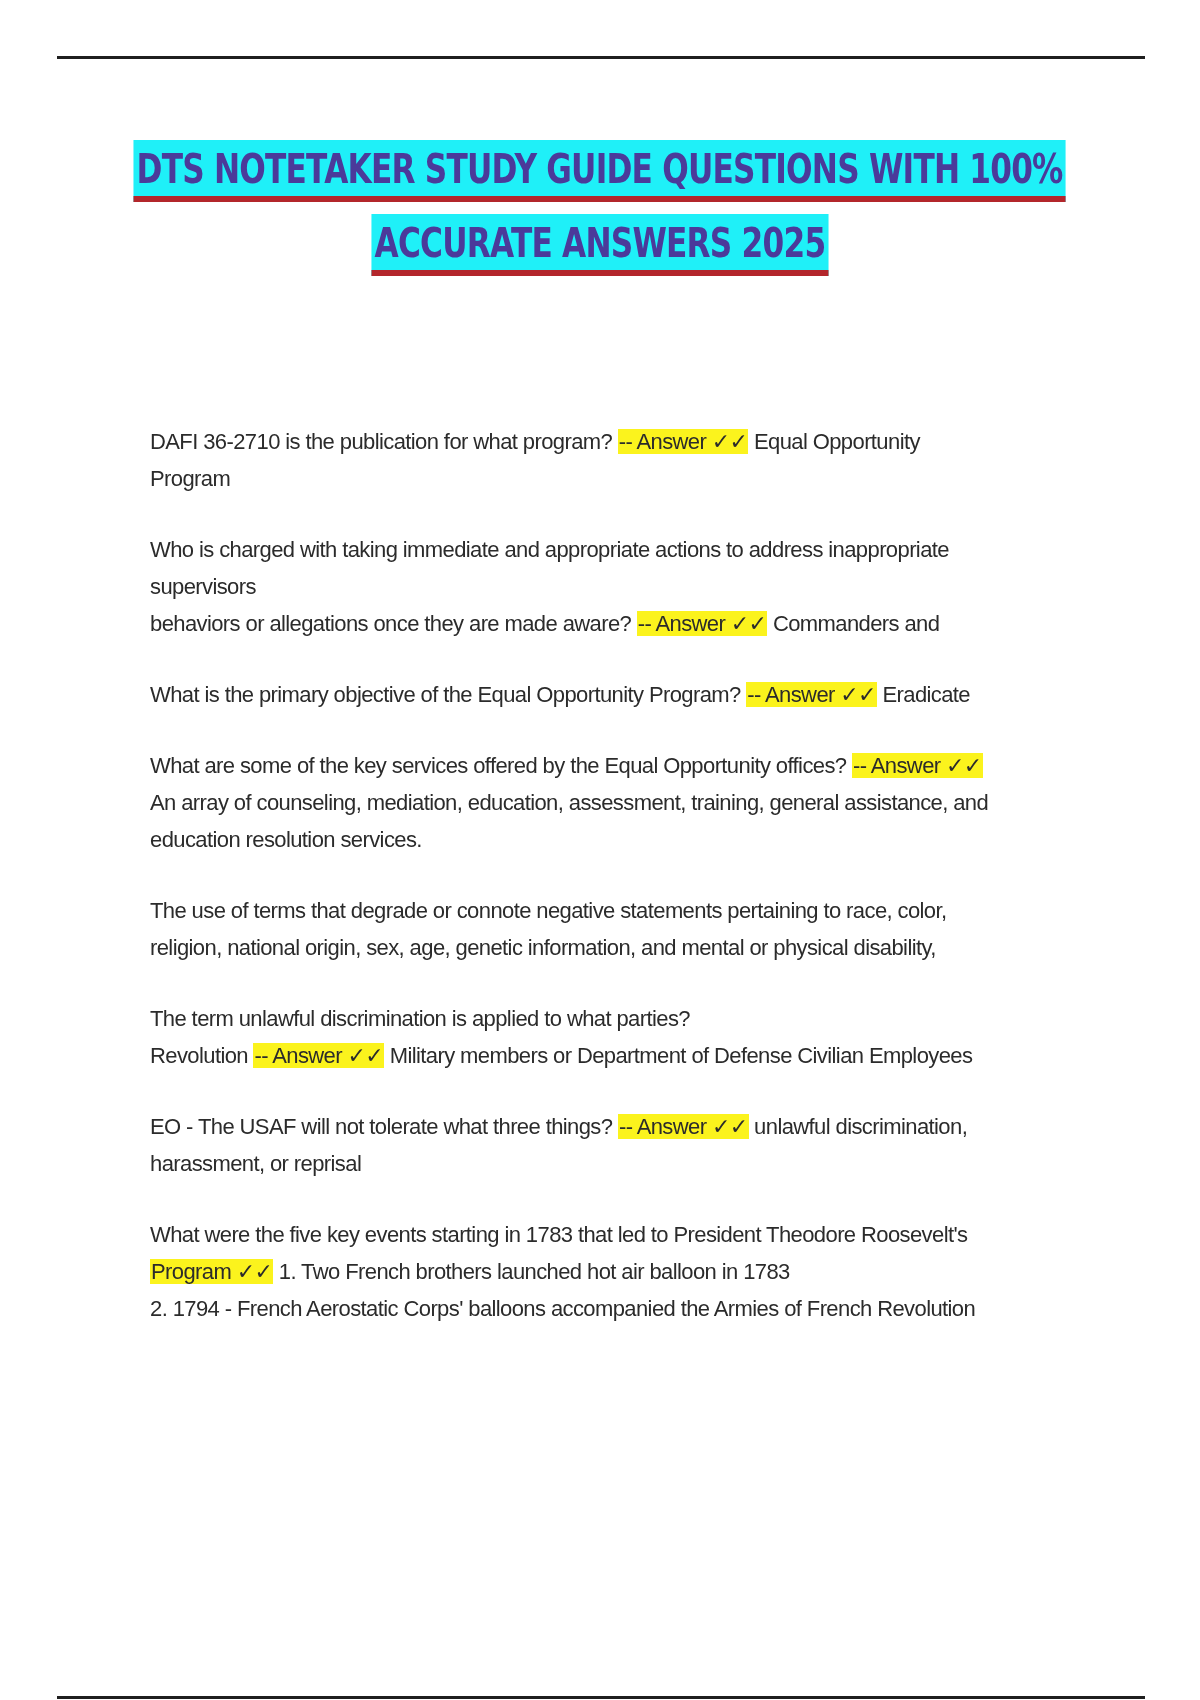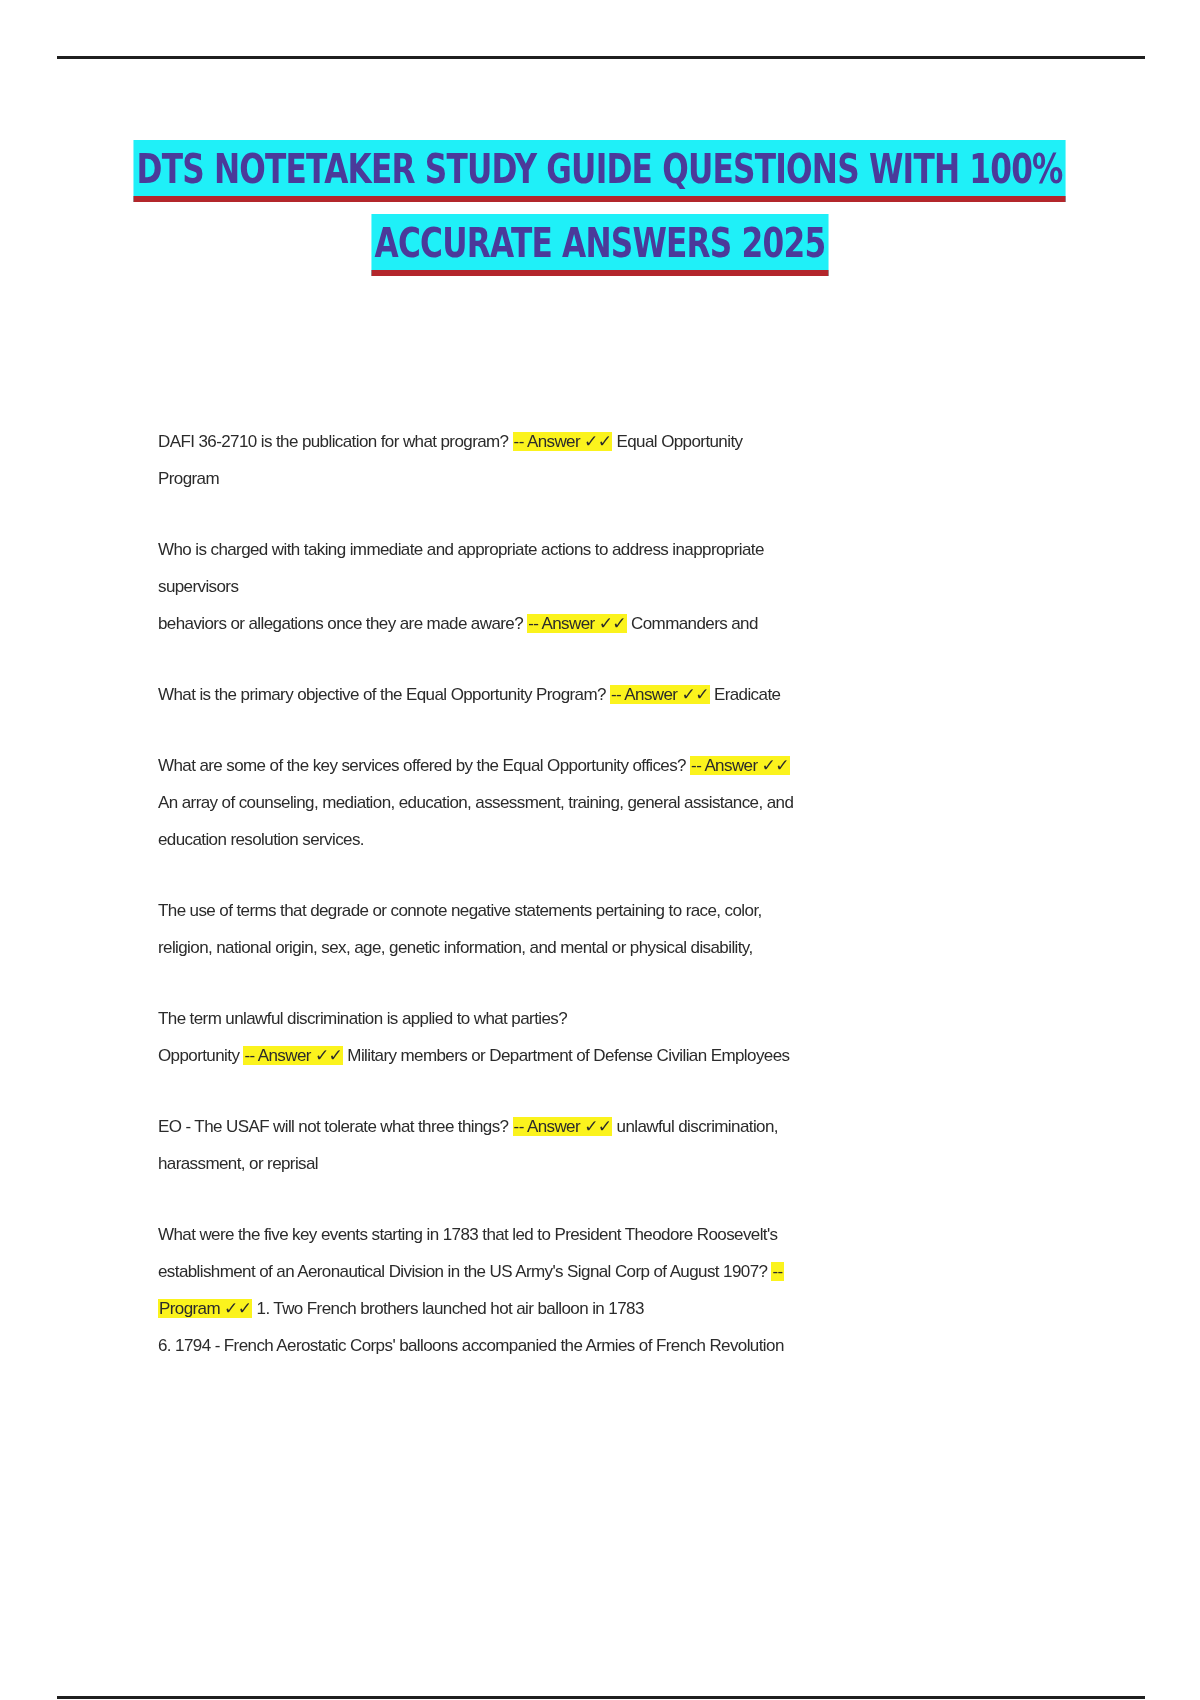--- a/index.html
+++ b/index.html
@@ -23,25 +23,25 @@
     border-bottom: 6px solid #b3262b;
     margin-bottom: 14px;
   }
   .title-line.l1 { transform-origin: center; }
   .title-line.l2 { transform-origin: center; }
   .title-row { height: 74px; text-align: center; }
 
   .content { position: absolute; top: 423px; left: 146px; width: 940px; }
   .qa {
     font-family: "Liberation Sans", sans-serif;
-    font-size: 17px;
+    font-size: 22px;
     line-height: 37px;
     color: #2b2b2b;
     letter-spacing: -0.6px;
-    margin: 0 0 34px 12px;
+    margin: 0 0 34px 4px;
   }
   .qa .ln { display: block; white-space: nowrap; }
   .hl { background: #fbf31d; color: #2b2b2b; padding: 0 1px; }
 </style>
 </head>
 <body>
 
 <div class="rule top"></div>
 
 <div class="title-wrap">
@@ -72,29 +72,28 @@
     <span class="ln"><span>education resolution services.</span></span>
   </div>
 
   <div class="qa">
     <span class="ln"><span>The use of terms that degrade or connote negative statements pertaining to race, color,</span></span>
     <span class="ln"><span>religion, national origin, sex, age, genetic information, and mental or physical disability,</span></span>
   </div>
 
   <div class="qa">
     <span class="ln"><span>The term unlawful discrimination is applied to what parties?</span></span>
-    <span class="ln"><span>Opportunity </span><span class="hl">-- Answer ✓✓</span><span> Military members or Department of Defense Civilian Employees</span></span>
+    <span class="ln"><span>Revolution </span><span class="hl">-- Answer ✓✓</span><span> Military members or Department of Defense Civilian Employees</span></span>
   </div>
 
   <div class="qa">
     <span class="ln"><span>EO - The USAF will not tolerate what three things? </span><span class="hl">-- Answer ✓✓</span><span> unlawful discrimination,</span></span>
     <span class="ln"><span>harassment, or reprisal</span></span>
   </div>
 
   <div class="qa">
     <span class="ln"><span>What were the five key events starting in 1783 that led to President Theodore Roosevelt's</span></span>
-    <span class="ln"><span>establishment of an Aeronautical Division in the US Army's Signal Corp of August 1907? </span><span class="hl">--</span></span>
     <span class="ln"><span class="hl">Program ✓✓</span><span> 1. Two French brothers launched hot air balloon in 1783</span></span>
-    <span class="ln"><span>6. 1794 - French Aerostatic Corps' balloons accompanied the Armies of French Revolution</span></span>
+    <span class="ln"><span>2. 1794 - French Aerostatic Corps' balloons accompanied the Armies of French Revolution</span></span>
   </div>
 </div>
 
 <div class="rule bottom"></div>
 
 </body></html>

